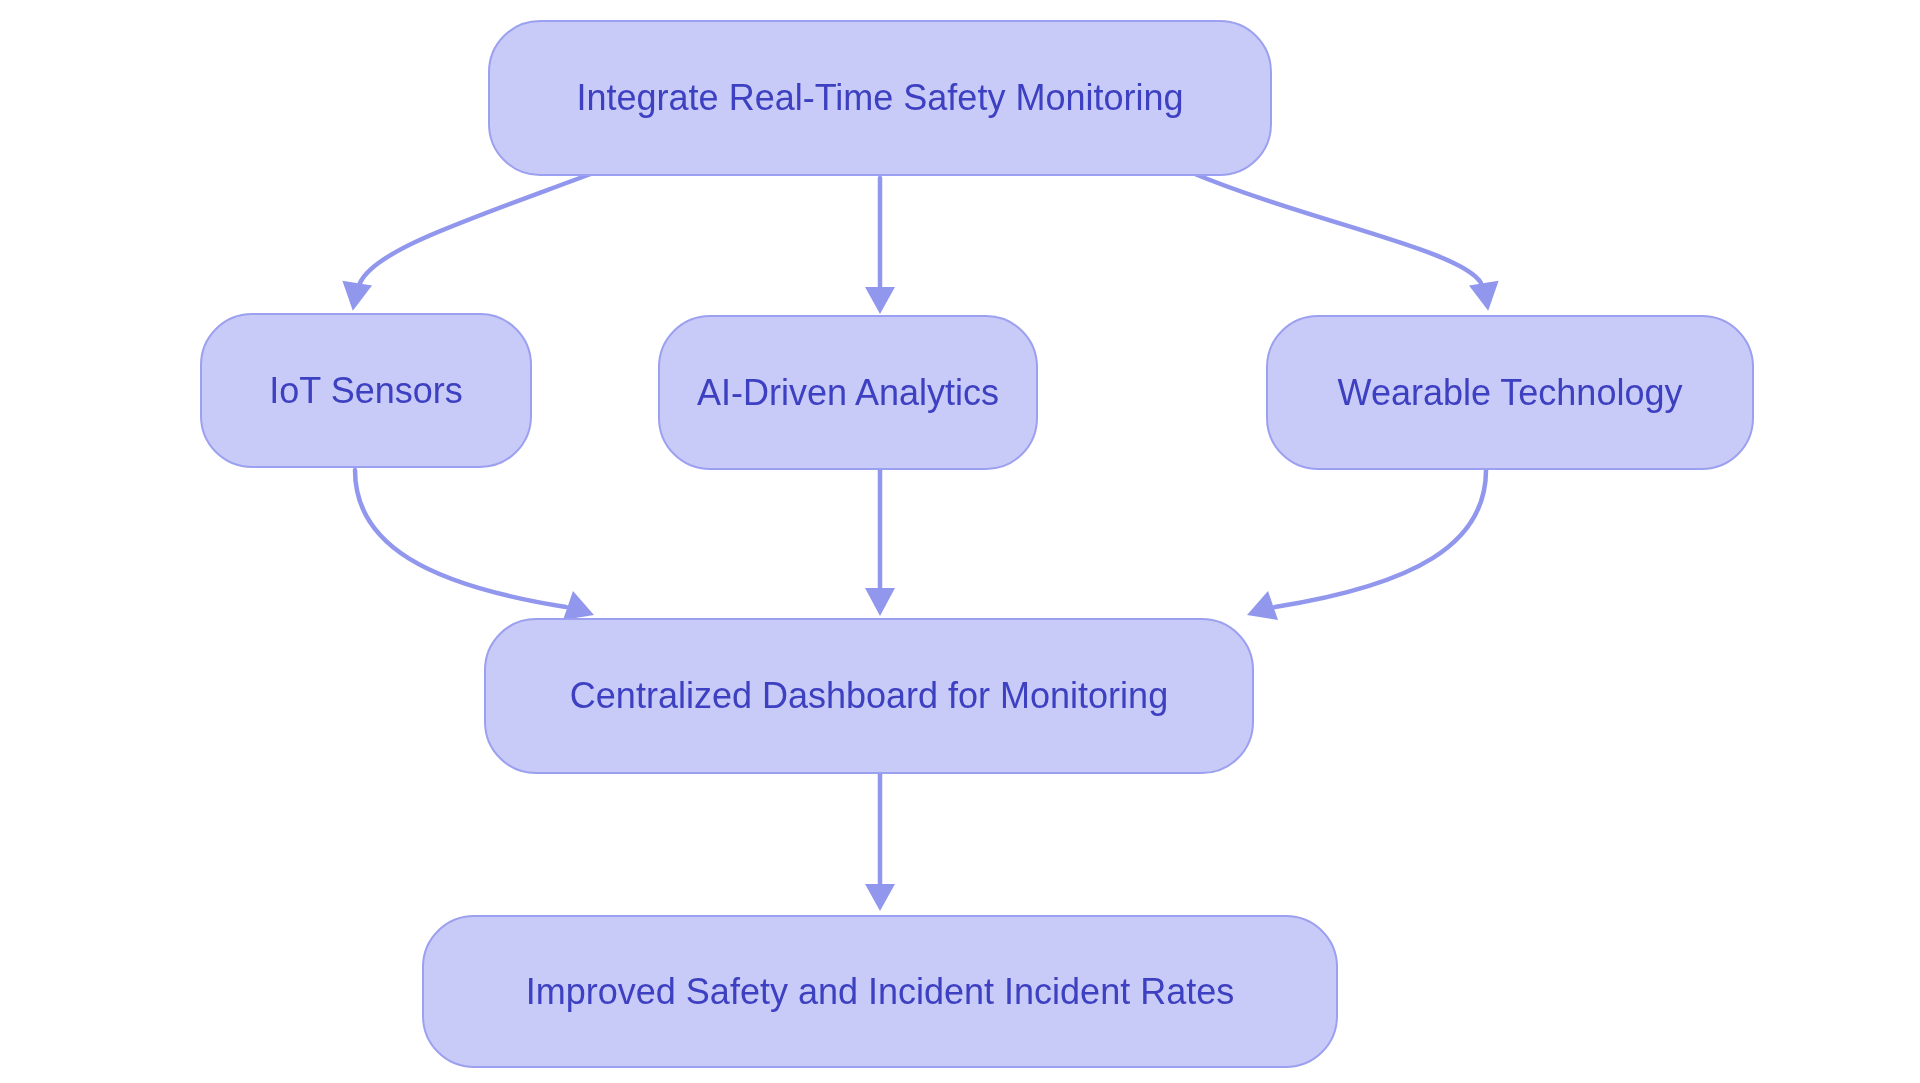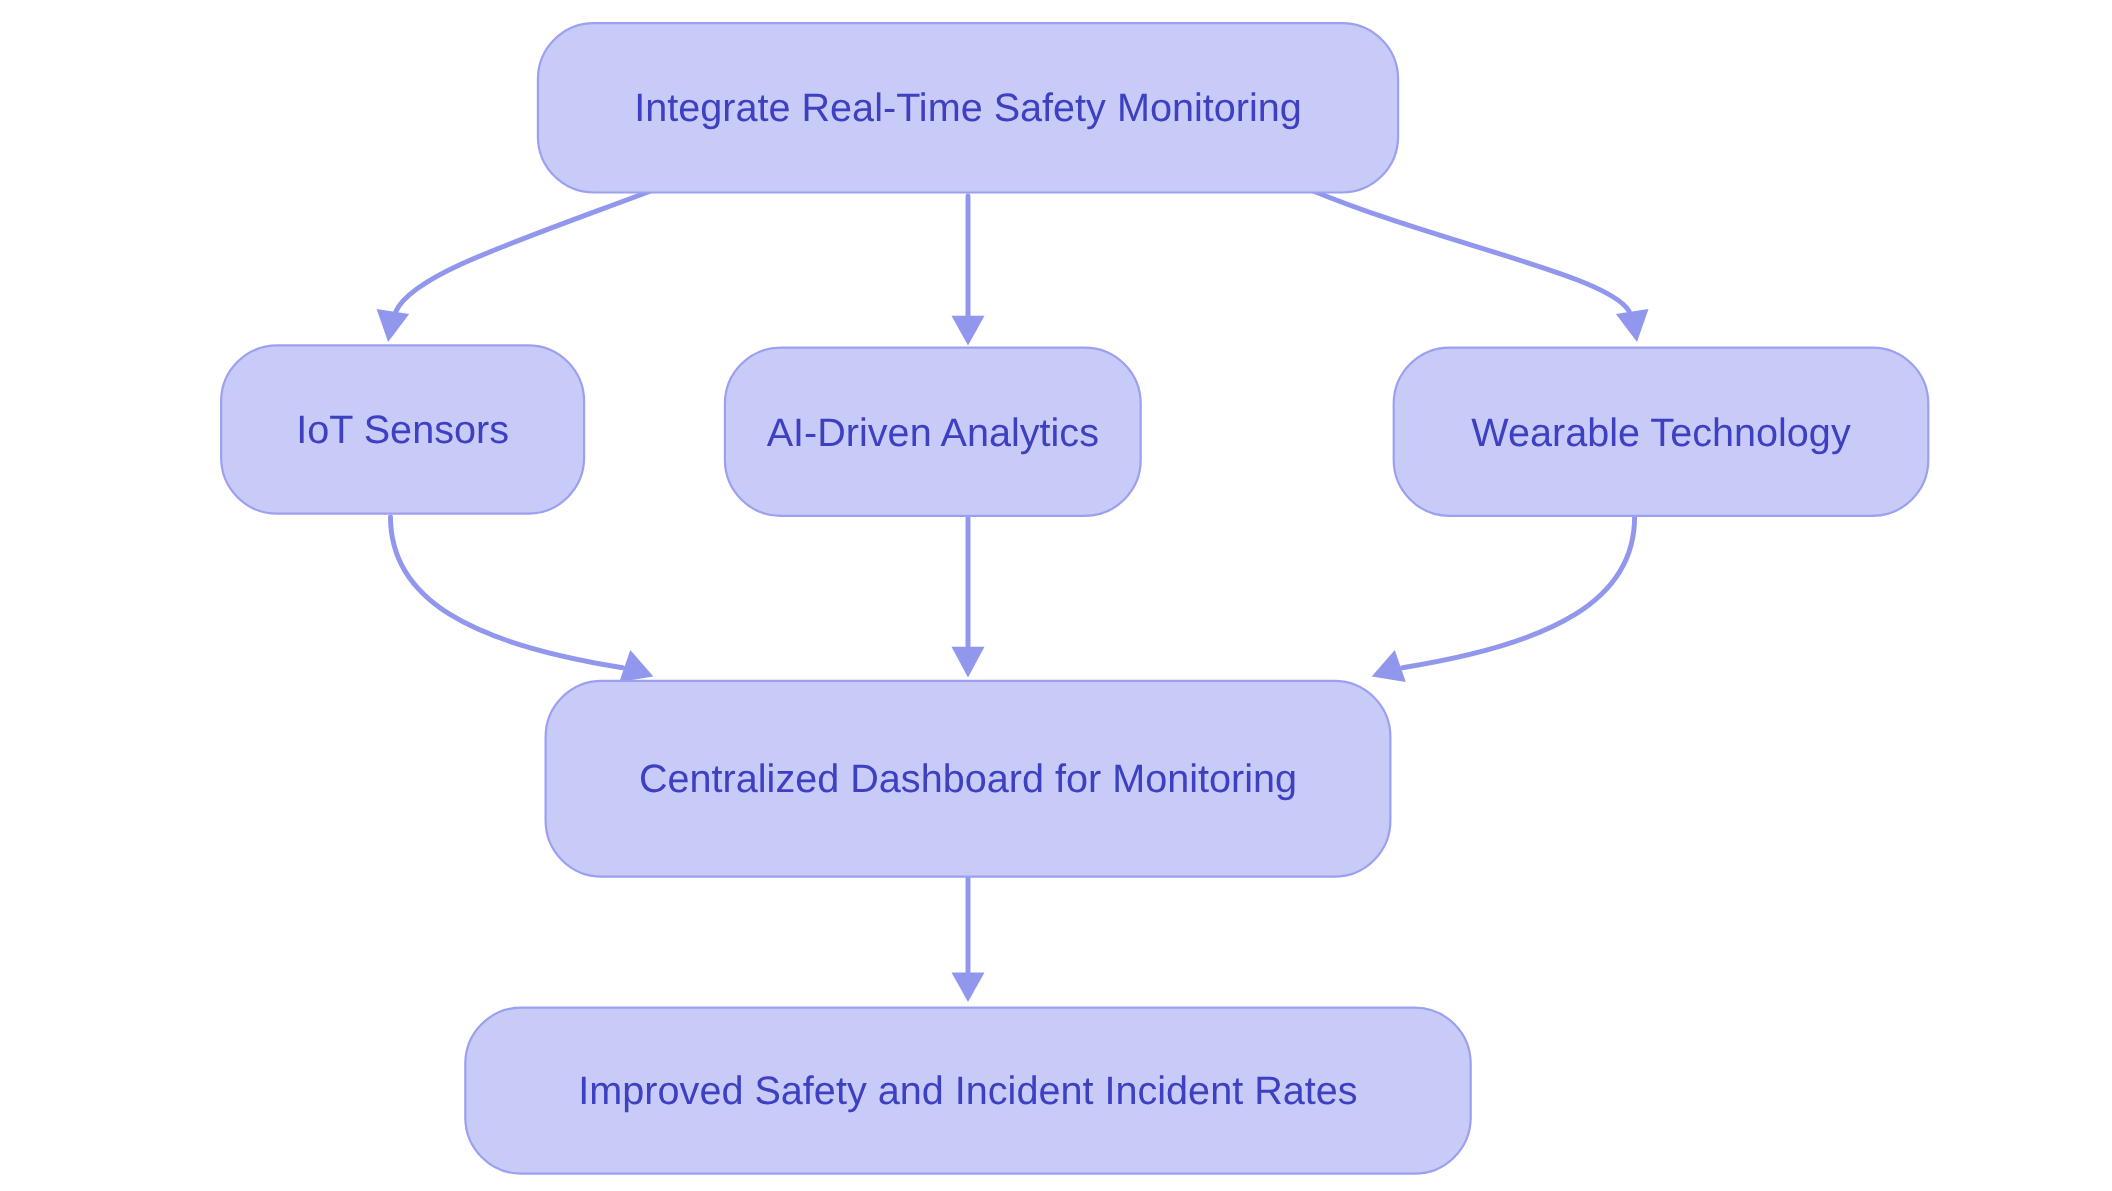--- a/index.html
+++ b/index.html
@@ -44,21 +44,21 @@
     color: var(--text, #3d40c0);
     font-size: 36px;
     line-height: 1.1;
     text-align: center;
     white-space: nowrap;
   }
   .node-top        { left: 488px;  top: 20px;  width: 784px; height: 156px; }
   .node-iot        { left: 200px;  top: 313px; width: 332px; height: 155px; }
   .node-ai         { left: 658px;  top: 315px; width: 380px; height: 155px; }
   .node-wearable   { left: 1242px; top: 315px; width: 488px; height: 155px; margin-left: 24px; }
-  .node-dashboard  { left: 495px;  top: 618px; width: 770px; height: 180px; }
+  .node-dashboard  { left: 484px;  top: 618px; width: 770px; height: 156px; }
   .node-outcome    { left: 422px;  top: 915px; width: 916px; height: 153px; }
 </style>
 </head>
 <body>
 
 <div class="canvas">
 
   <svg class="edges" viewBox="0 0 1920 1083" xmlns="http://www.w3.org/2000/svg">
 
     <g>

